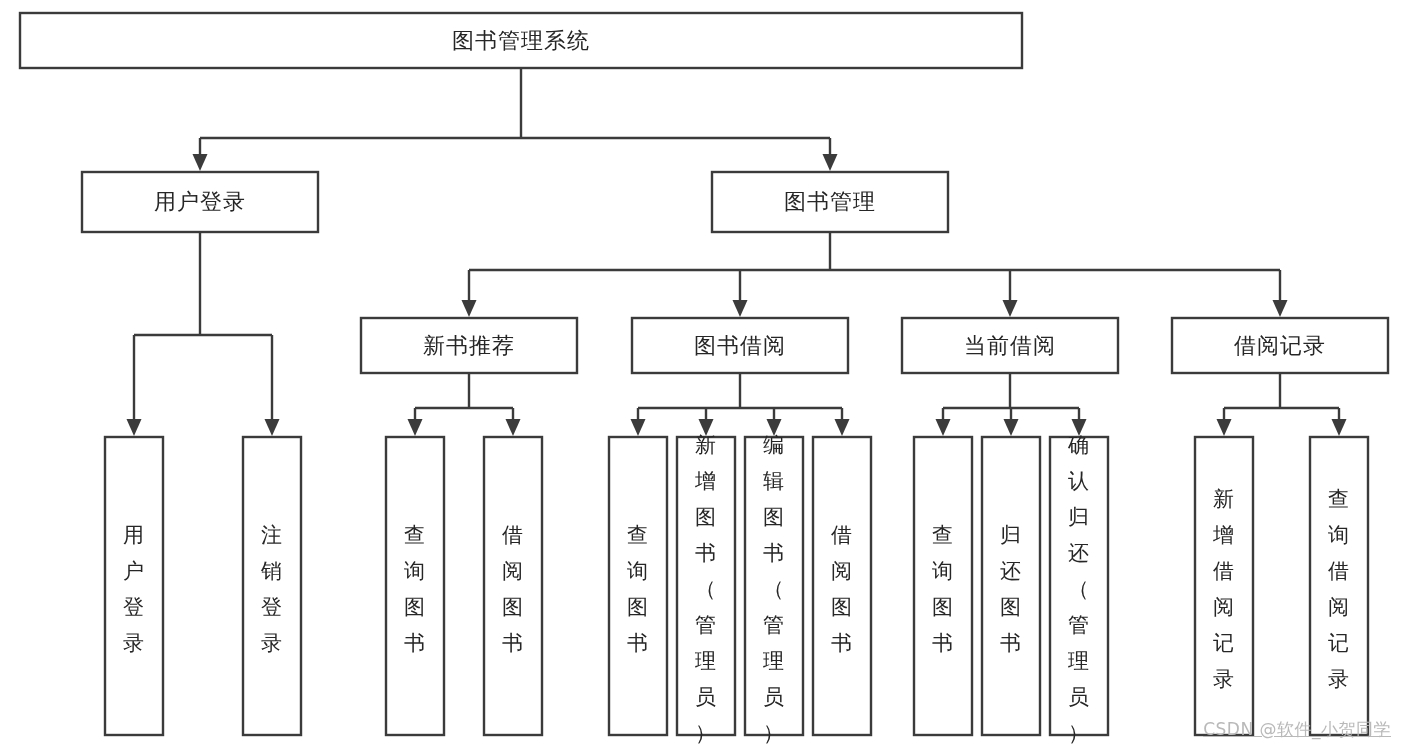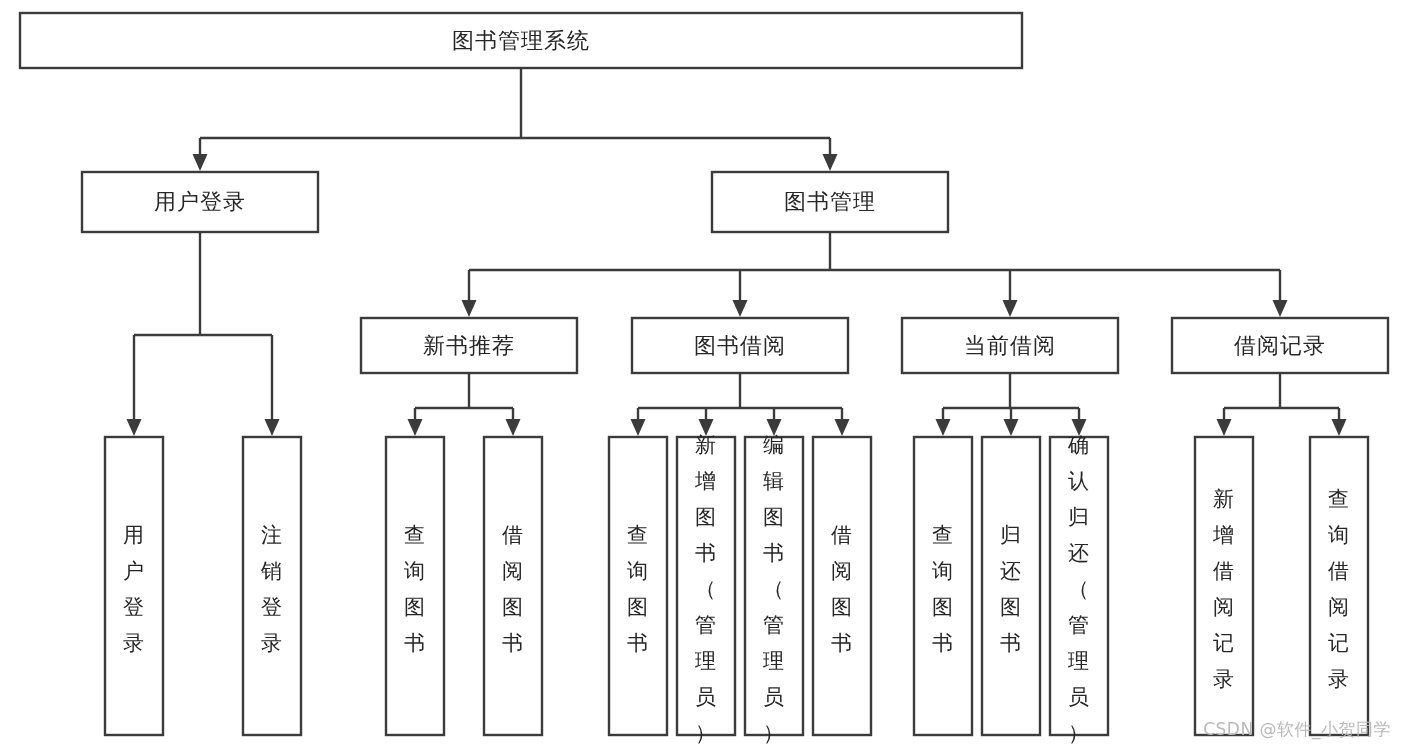--- a/index.html
+++ b/index.html
@@ -62,20 +62,21 @@
   #watermark {
     position: absolute;
     right: 14px;
     bottom: 6px;
     font-family: "DejaVu Sans", "Liberation Sans", sans-serif;
     font-size: 17px;
     color: #b9b9b9;
     white-space: nowrap;
     pointer-events: none;
     letter-spacing: 0.5px;
+    text-decoration: underline;
   }
 </style>
 </head>
 <body>
 
 <div id="diagram-root">
   <svg id="flow-svg" viewBox="0 0 1405 747">
     <g id="edges-layer">
         <g>
           <path d="M 521 68 L 521 138" class="connector"></path>

